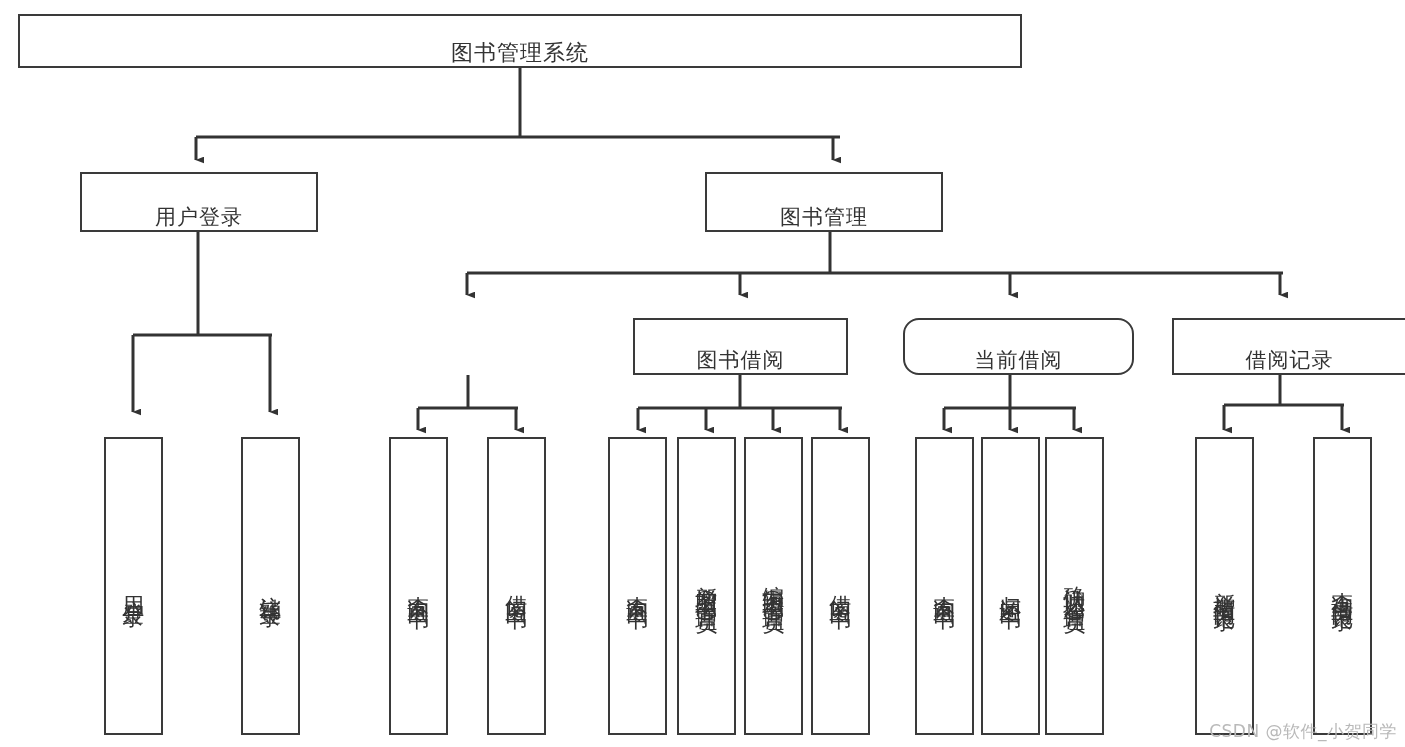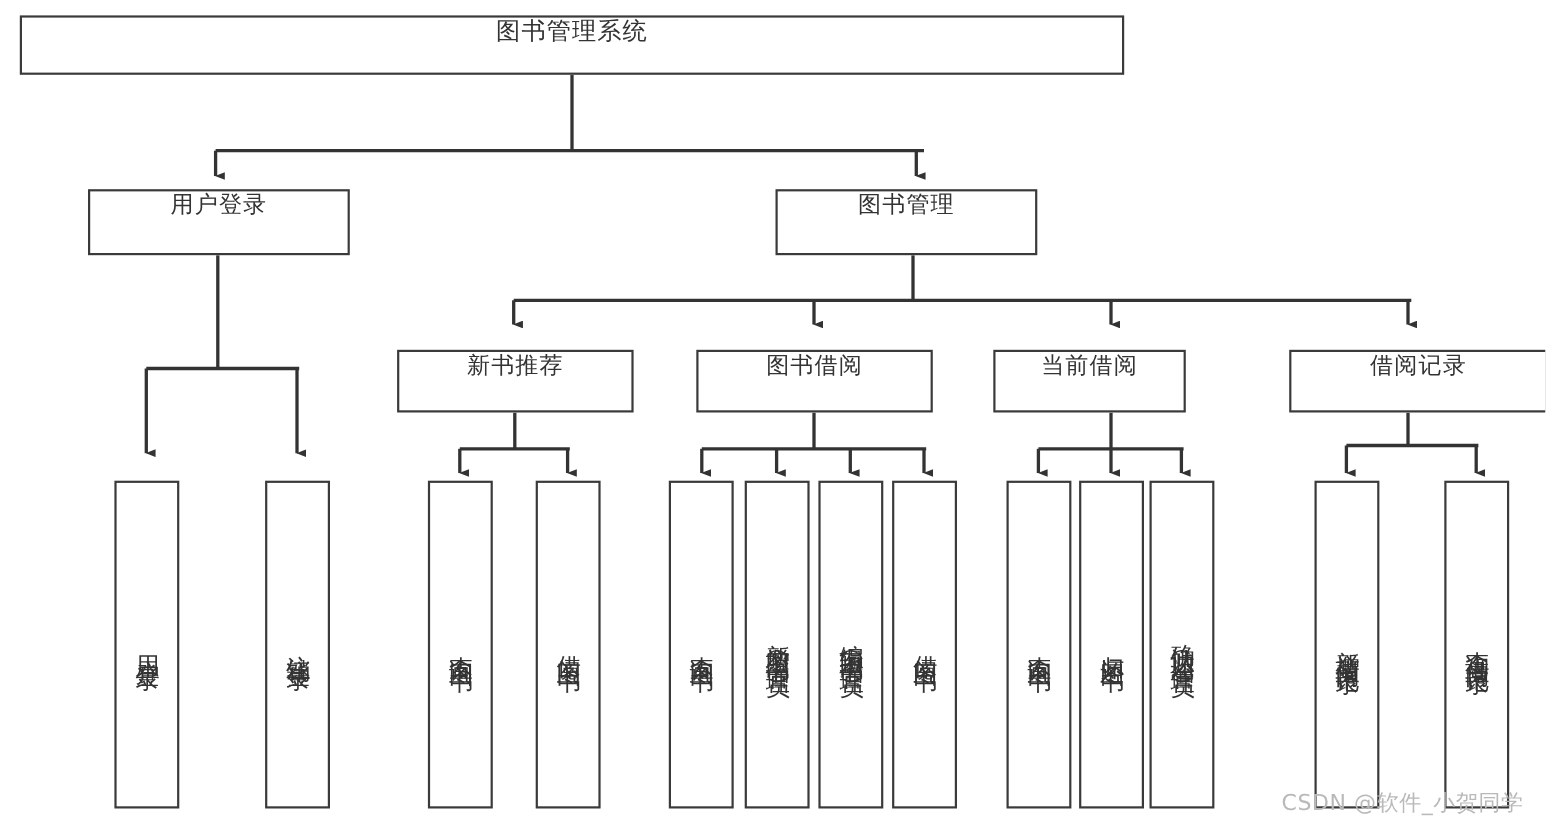--- a/index.html
+++ b/index.html
@@ -24,21 +24,21 @@
     top: 0;
     width: 1405px;
     height: 747px;
   }
   .node-box {
     position: absolute;
     box-sizing: border-box;
     border: 2px solid #3a3a3a;
     background: #ffffff;
     display: flex;
-    align-items: flex-start;
+    align-items: flex-end;
     justify-content: center;
     color: #333333;
   }
   .node-box.horizontal {
     font-size: 21px;
     line-height: 1.2;
     letter-spacing: 1px;
     white-space: nowrap;
   }
   .node-box.root {
@@ -54,23 +54,23 @@
     padding: 6px 0;
     align-items: center;
     justify-content: center;
     white-space: nowrap;
   }
   .node-label {
     display: block;
   }
   #watermark {
     position: absolute;
-    right: 20px;
+    right: 8px;
     bottom: 4px;
-    font-size: 20px;
+    font-size: 17px;
     color: #b9b9b9;
     letter-spacing: 0.5px;
     white-space: nowrap;
     pointer-events: none;
   }
 </style>
 </head>
 <body>
 
 <div id="diagram-root">
@@ -130,29 +130,26 @@
   </div>
 
   <div class="node-box horizontal" style="left:80px; top:172px; width:238px; height:60px;">
     <span class="node-label">用户登录</span>
   </div>
 
   <div class="node-box horizontal" style="left:705px; top:172px; width:238px; height:60px;">
     <span class="node-label">图书管理</span>
   </div>
 
-  <div class="node-box horizontal" style="left:361px; top:318px; width:215px; height:57px;">
-    <span class="node-label">新书推荐</span>
-  </div>
 
   <div class="node-box horizontal" style="left:633px; top:318px; width:215px; height:57px;">
     <span class="node-label">图书借阅</span>
   </div>
 
-  <div class="node-box horizontal" style="left:903px; top:318px; width:175px; height:57px;">
+  <div class="node-box horizontal" style="left:903px; top:318px; width:231px; height:57px;border-radius:16px;">
     <span class="node-label">当前借阅</span>
   </div>
 
   <div class="node-box horizontal" style="left:1172px; top:318px; width:235px; height:57px;">
     <span class="node-label">借阅记录</span>
   </div>
 
   <div class="node-box vertical" style="left:104px; top:437px; width:59px; height:298px;">
     <span class="node-label">用户登录</span>
   </div>

